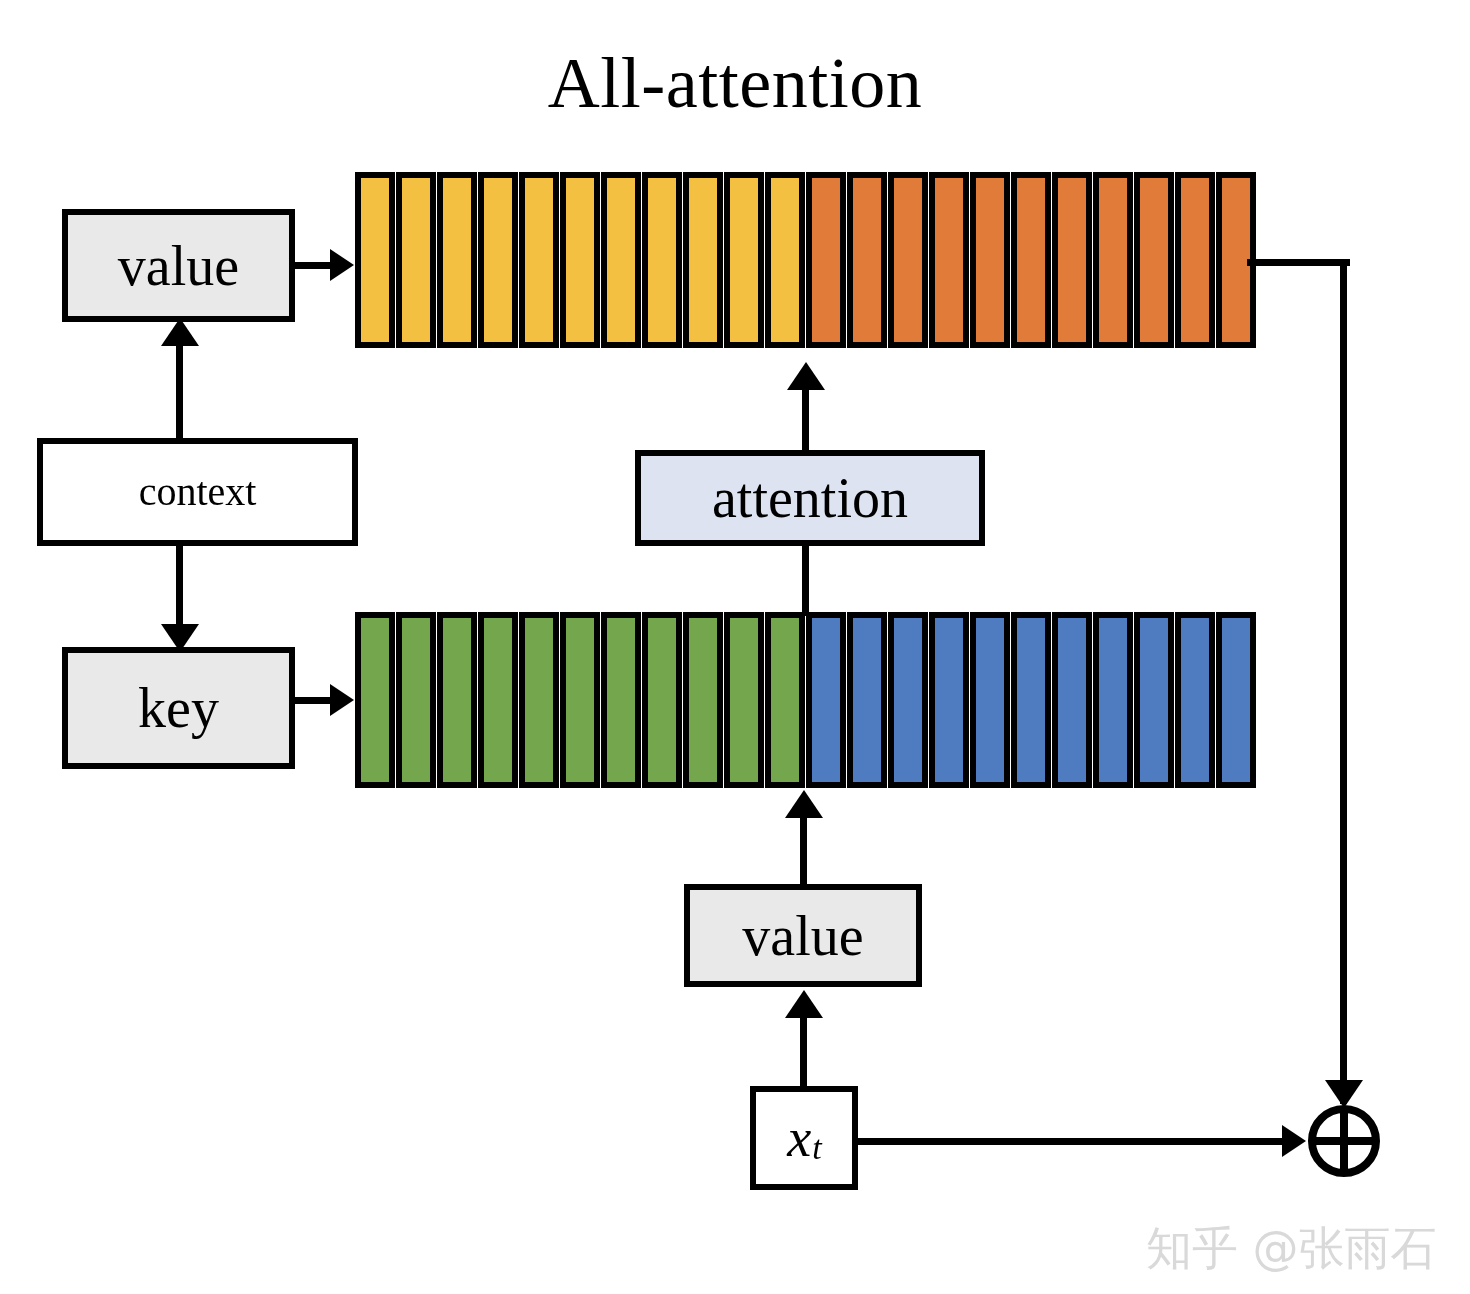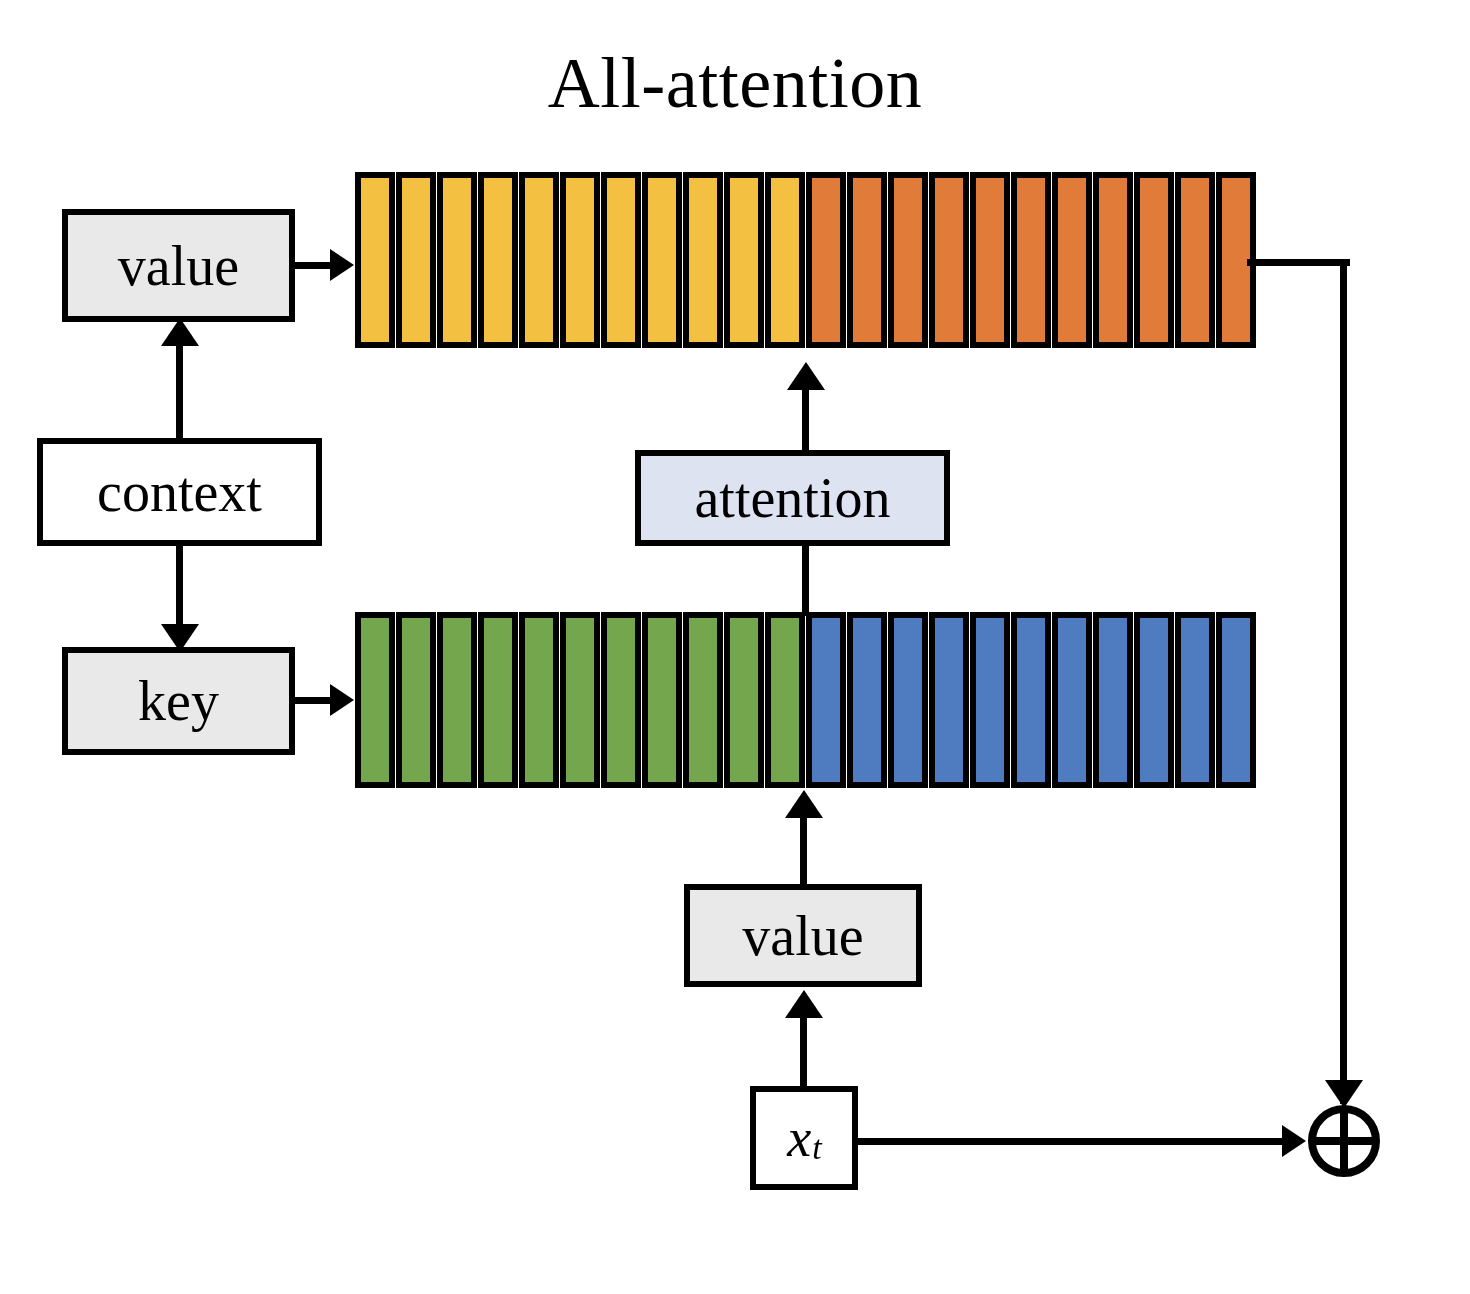--- a/index.html
+++ b/index.html
@@ -49,31 +49,31 @@
   }
   .node .node-label { display: block; }
 
   #node-value {
     left: 62px;  top: 209px;  width: 233px; height: 113px;
     background: #e9e9e9;
     font-size: 56px;
     text-align: right;
   }
   #node-context {
-    left: 37px;  top: 438px;  width: 285px; height: 108px;
-    background: #ffffff;
-    font-size: 56px;
+    left: 37px;  top: 438px;  width: 321px; height: 108px;
+    background: #ffffff;
+    font-size: 40px;
   }
   #node-key {
-    left: 62px;  top: 647px;  width: 233px; height: 108px;
+    left: 62px;  top: 647px;  width: 233px; height: 122px;
     background: #e9e9e9;
     font-size: 56px;
   }
   #node-attention {
-    left: 635px; top: 450px;  width: 315px; height: 96px;
+    left: 635px; top: 450px;  width: 350px; height: 96px;
     background: #dde3f1;
     font-size: 56px;
   }
   #node-query {
     left: 684px; top: 884px;  width: 238px; height: 103px;
     background: #e9e9e9;
     font-size: 56px;
   }
   #node-xt {
     left: 750px; top: 1086px; width: 108px; height: 104px;
@@ -276,14 +276,15 @@
   <div class="line-h" style="left:857px; top:1138px; width:434px;"></div>
   <div class="arrow-right" style="left:1282px; top:1125px;"></div>
 
   <svg id="addnorm-symbol" viewBox="0 0 74 74">
     <circle cx="37" cy="37" r="32" fill="none" stroke="#000000" stroke-width="8"></circle>
     <line x1="37" y1="2" x2="37" y2="72" stroke="#000000" stroke-width="8"></line>
     <line x1="2" y1="37" x2="72" y2="37" stroke="#000000" stroke-width="8"></line>
   </svg>
 
 
+  <div id="watermark">知乎 @张雨石</div>
 
 </div>
 
 </body></html>

